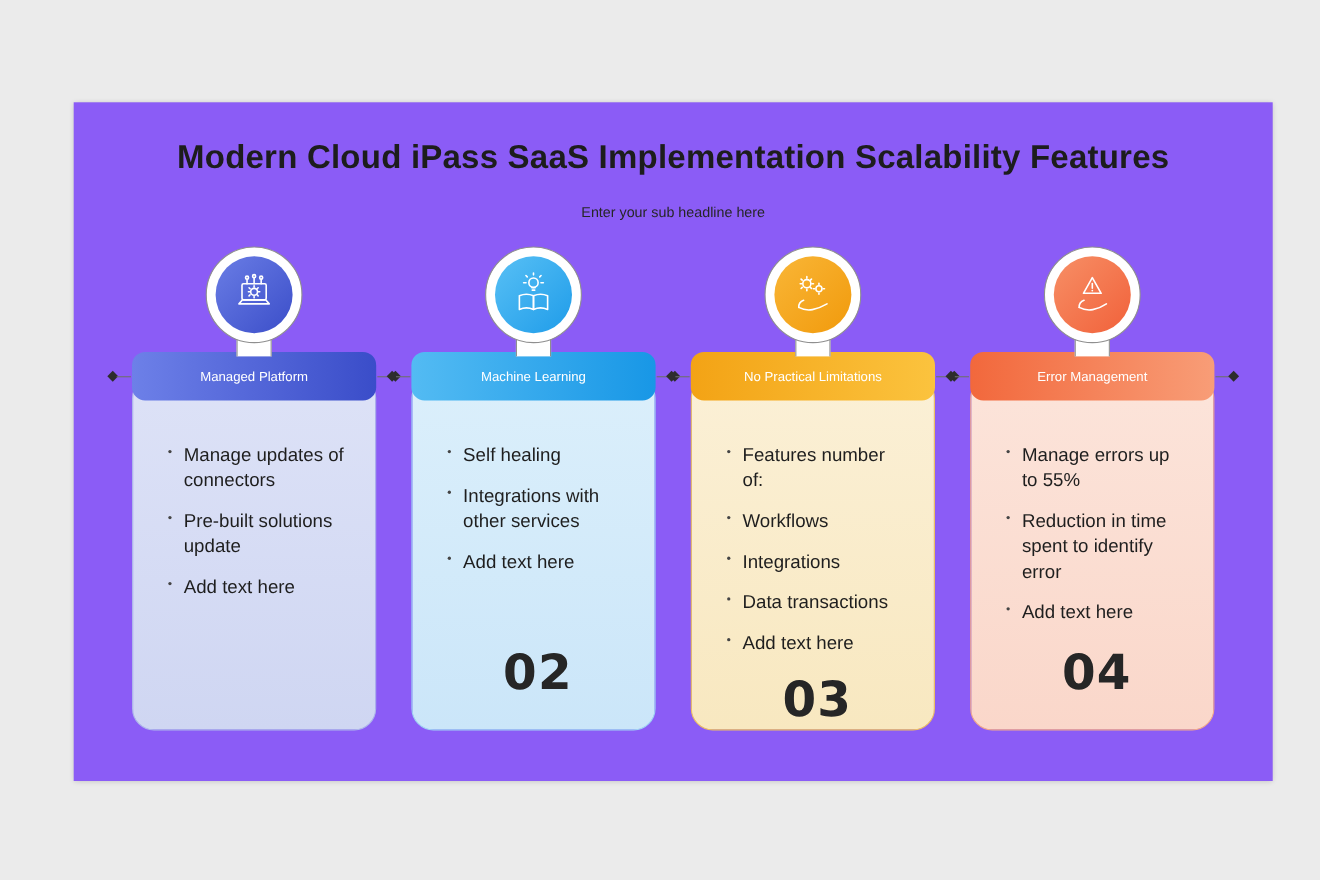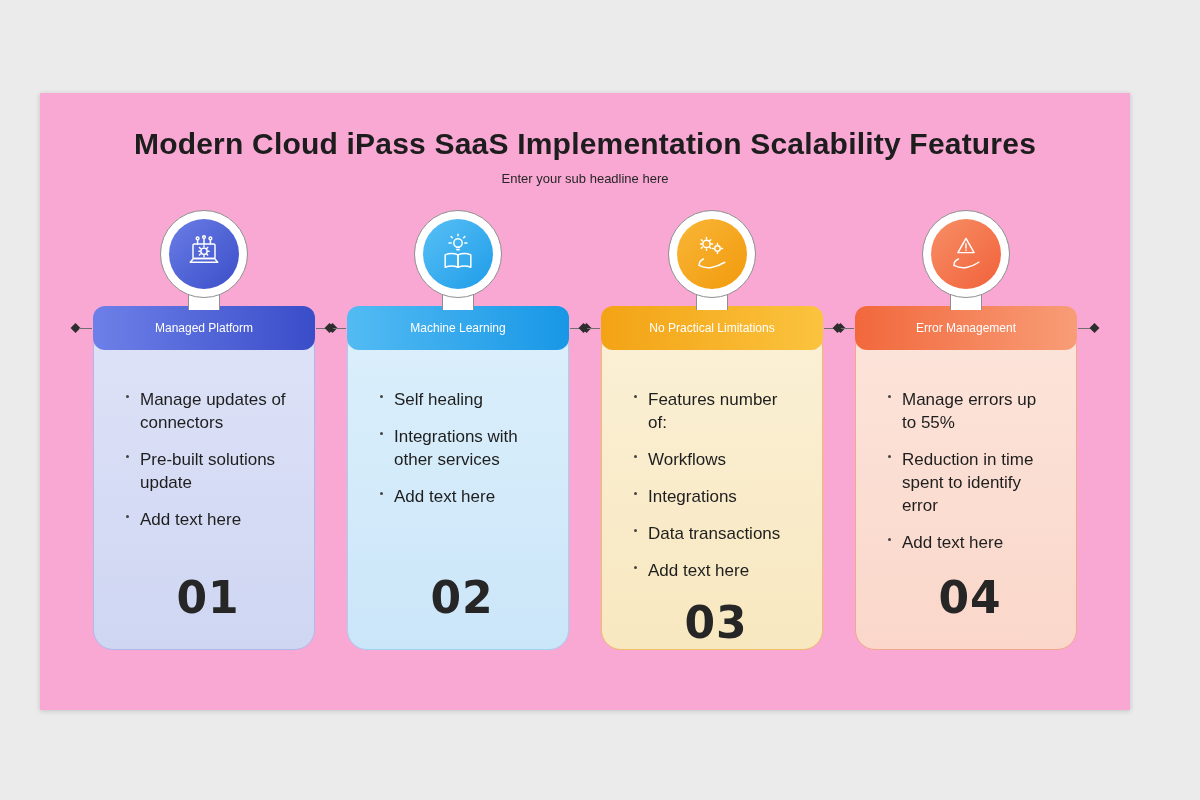--- a/index.html
+++ b/index.html
@@ -3,30 +3,30 @@
 <meta charset="utf-8">
 <style>
   html,body { margin:0; padding:0; }
   body {
     width:1200px; height:800px; position:relative;
     background:#ebebeb;
     font-family:"Liberation Sans", sans-serif;
     overflow:hidden;
   }
   .slide {
-    position:absolute; left:40px; top:93px; width:1090px; height:617px;
-    background:#f9a8d4; box-shadow:0 1px 5px rgba(0,0,0,.18);
+    position:absolute; left:67px; top:93px; width:1090px; height:617px;
+    background:#8b5cf6; box-shadow:0 1px 5px rgba(0,0,0,.18);
     box-sizing:border-box; padding-top:34px;
   }
   .title {
     text-align:center; font-size:30px; font-weight:600; color:#1d1d1d;
     letter-spacing:.2px; margin:0;
   }
   .subtitle {
-    text-align:center; font-size:13px; color:#262626; margin-top:10px;
+    text-align:center; font-size:13px; color:#262626; margin-top:24px;
   }
   .columns {
     display:flex; justify-content:center; gap:32px; margin-top:24px;
   }
   .column { width:222px; display:flex; flex-direction:column; align-items:center; }
 
   .icon-ring {
     width:86px; height:86px; border:1px solid #8f8f8f; border-radius:50%;
     background:#fff; display:flex; align-items:center; justify-content:center;
     position:relative; z-index:5;
@@ -118,21 +118,20 @@
         <span>Managed Platform</span>
         <span class="conn-line right"></span>
         <span class="diamond right"></span>
       </div>
       <div class="body-panel">
         <ul class="bullets">
             <li>Manage updates of connectors</li>
             <li>Pre-built solutions  update</li>
             <li>Add text here</li>
           </ul>
-        <div class="number">01</div>
       </div>
     </div>
 
     <div class="column c1">
       <div class="icon-ring">
         <div class="icon-circle">
           <svg class="icon" width="44" height="44" viewBox="0 0 48 48" fill="none" stroke="#fff" stroke-width="1.6" stroke-linecap="round" stroke-linejoin="round">
             <circle cx="24" cy="12" r="4.6"></circle>
             <path d="M22.4 17 h3.2 M22.8 19.4 h2.4"></path>
             <path d="M24 4.2 V2.4 M30.2 6.2 l1.3-1.3 M17.8 6.2 l-1.3-1.3 M31.4 12 h2.4 M14.2 12 h2.4"></path>

